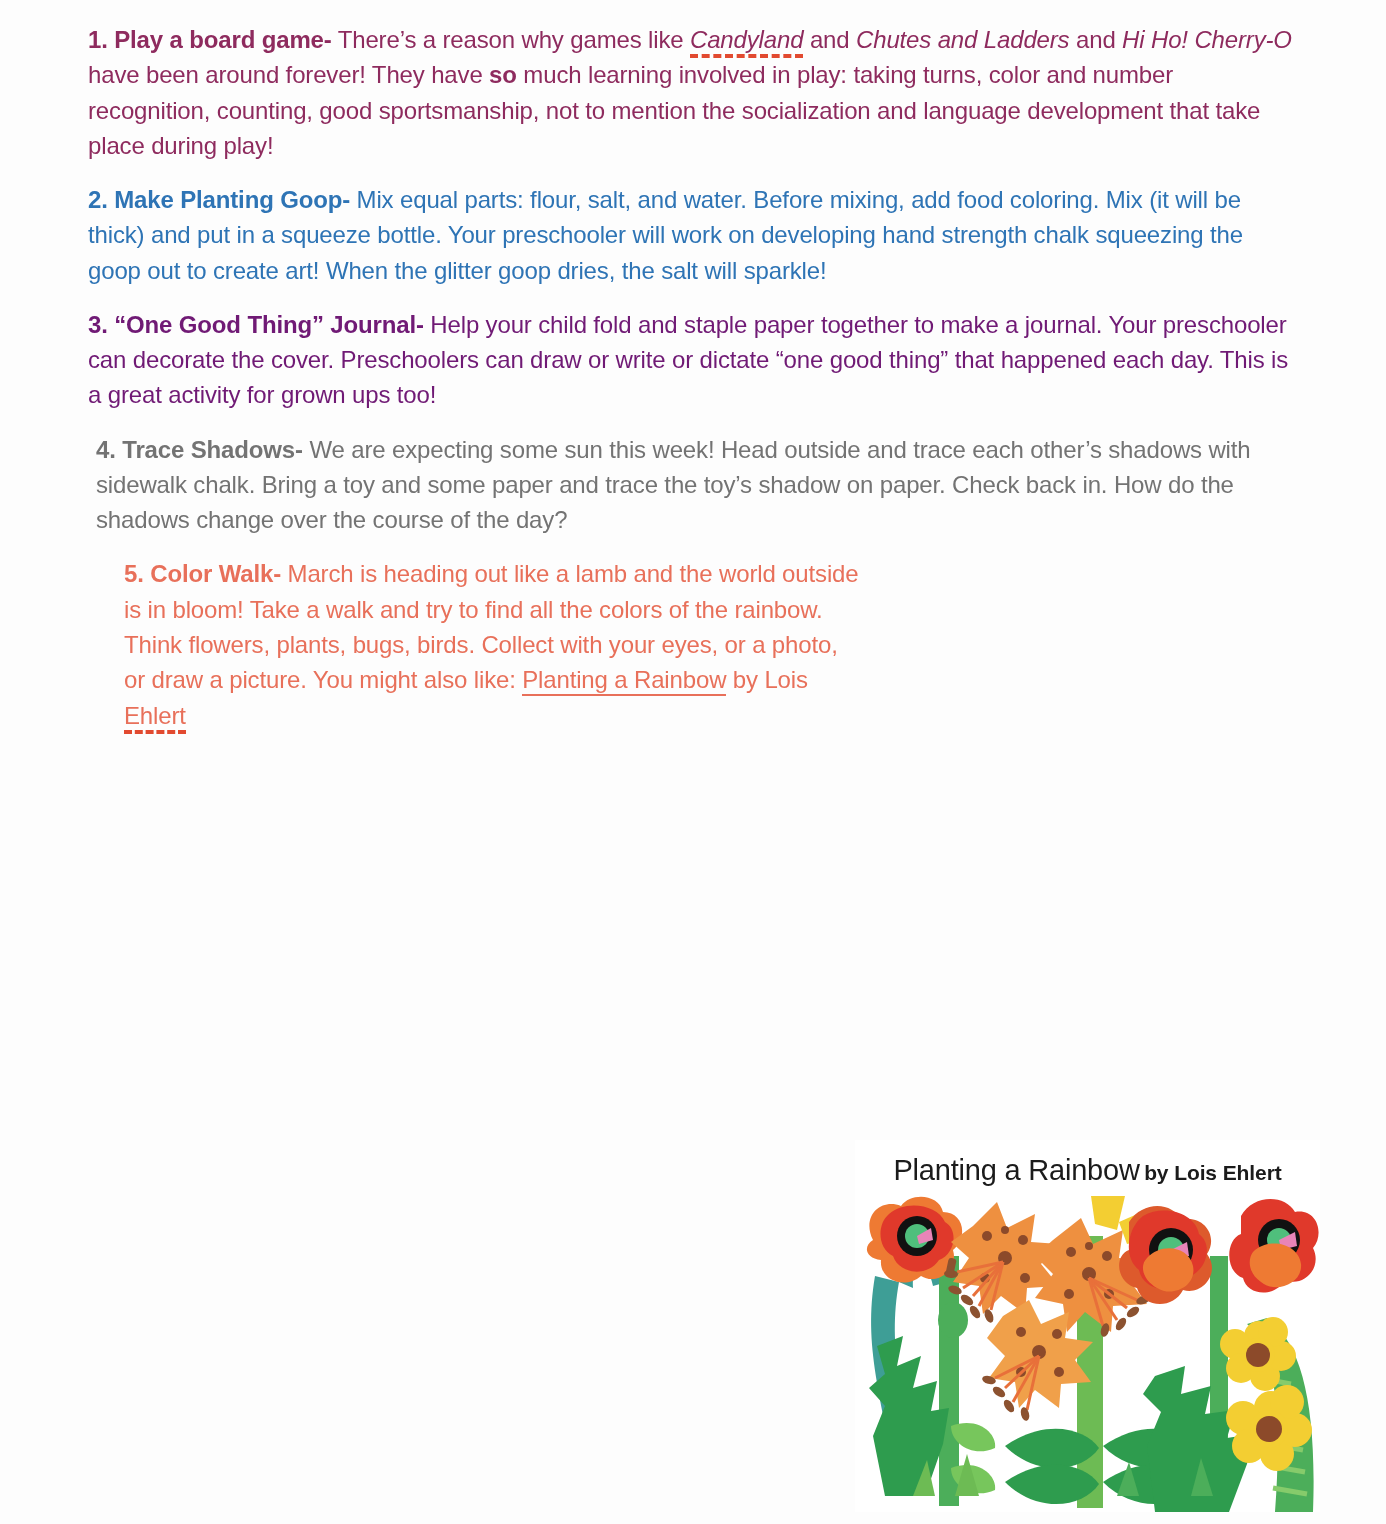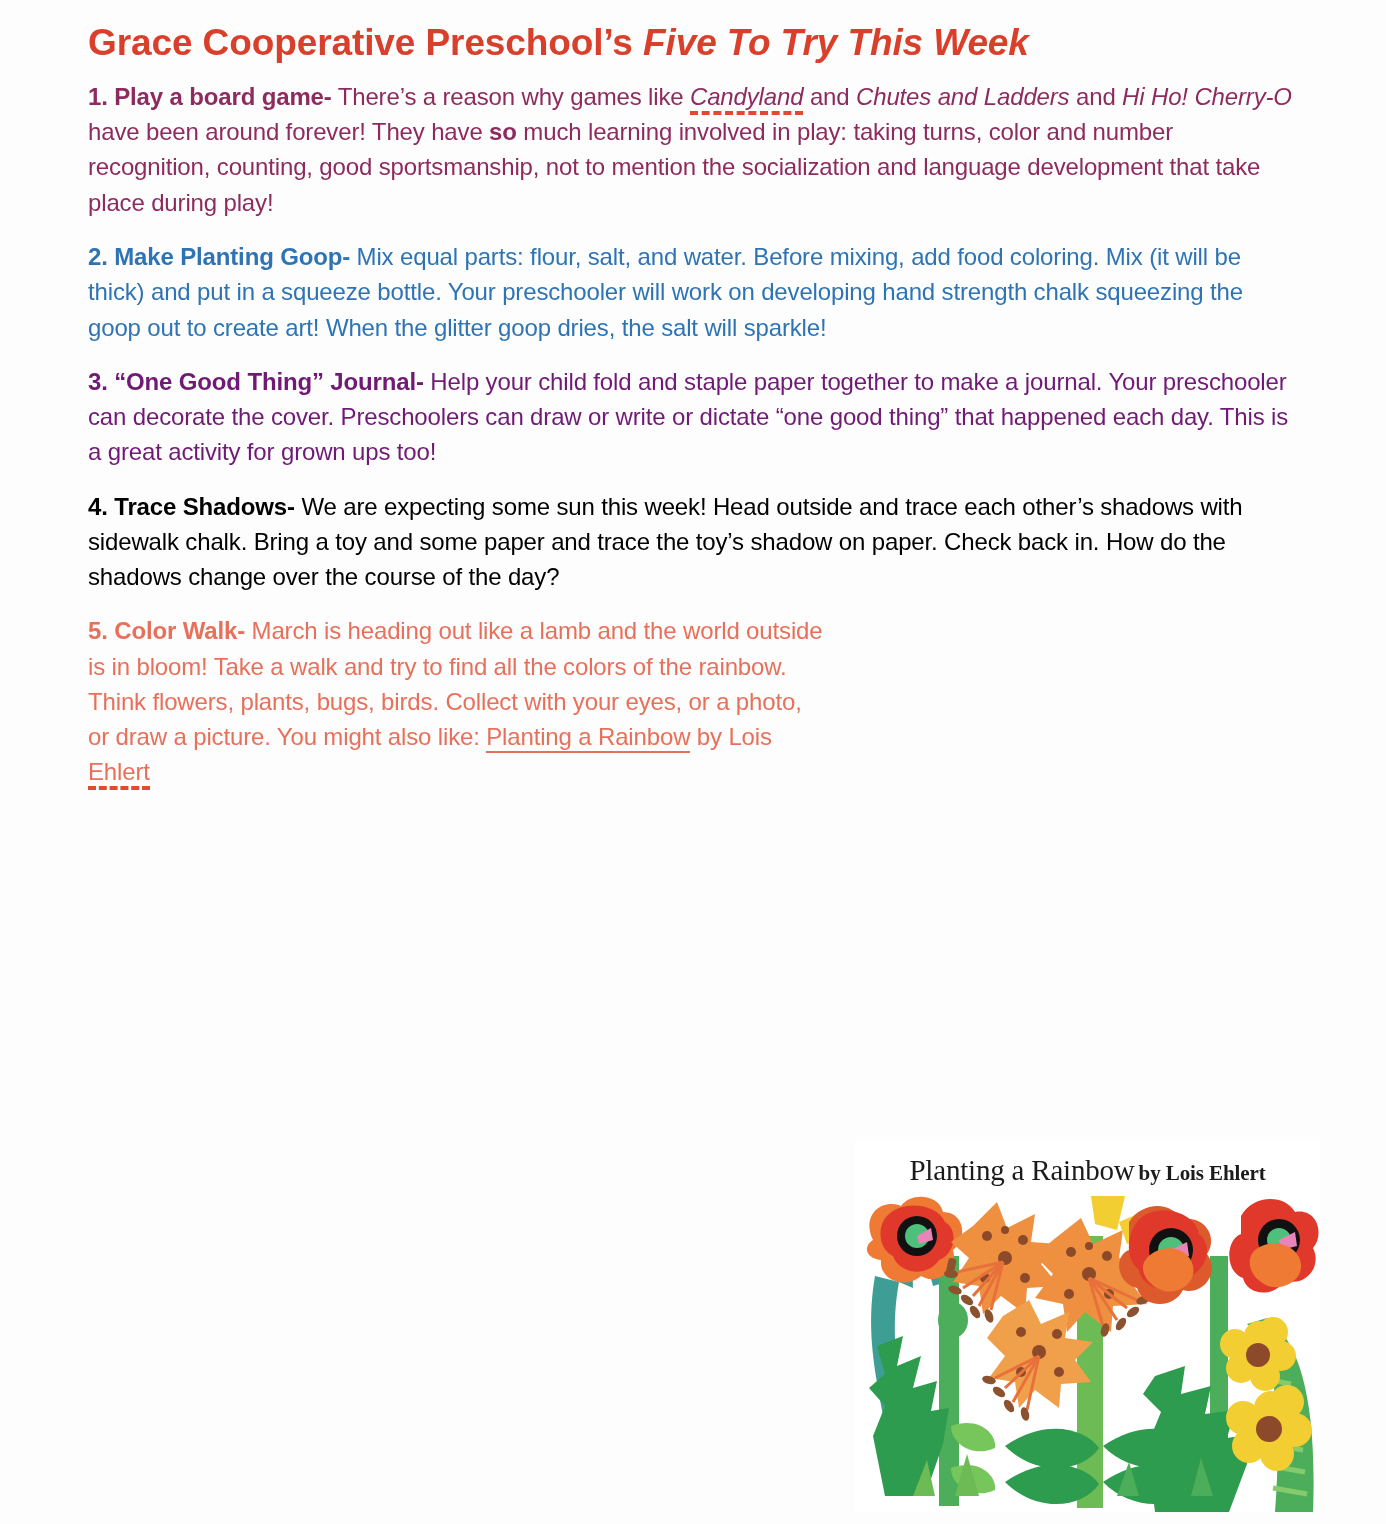--- a/index.html
+++ b/index.html
@@ -51,57 +51,58 @@
   .tip em {
     font-style: italic;
   }
   .tip b {
     font-weight: bold;
   }
 
   .tip-1 { color: #8E2B5E; }
   .tip-2 { color: #2E74B5; }
   .tip-3 { color: #701a75; margin-top: 8px; }
-  .tip-4 { color: #000000; }
+  .tip-4 { color: #737373; margin-left: 8px; }
   .tip-5 { color: #E8705A; }
 
   
   .spell {
     border-bottom: 4px dashed #E24A30;
     padding-bottom: 1px;
   }
   .ulink {
     border-bottom: 2px solid currentColor;
     padding-bottom: 1px;
   }
 
   
   .tip-5-wrap {
     position: relative;
     width: 740px;
+    margin-left: 36px;
   }
 
   
   .book {
     position: absolute;
     left: 855px;
     top: 1140px;
     width: 465px;
     height: 372px;
     background: #ffffff;
     overflow: hidden;
   }
   .book-title-row {
     position: absolute;
     top: 14px;
     left: 0;
     width: 465px;
     text-align: center;
     white-space: nowrap;
-    font-family: Liberation Serif, serif;
+    font-family: Liberation Sans, sans-serif;
     color: #1b1b1b;
   }
   .book-title-main {
     font-size: 29px;
     letter-spacing: -0.2px;
   }
   .book-title-by {
     font-size: 21px;
     font-weight: bold;
     letter-spacing: -0.1px;
@@ -112,23 +113,20 @@
     left: 0;
     width: 465px;
     height: 316px;
   }
 </style>
 </head>
 <body>
 
 <div id="page">
 
-  <h1 class="doc-title">
-    <span>Grace Cooperative Preschool’s </span><span class="title-bold-italic">Five To Try This Week</span>
-  </h1>
 
   <p class="tip tip-1">
     <span class="lead">1.</span><span class="lead"> Play a board game-</span><span> There’s a reason why games like </span><em class="spell">Candyland</em><span> and </span><em>Chutes and Ladders</em><span> and </span><em>Hi Ho! Cherry-O</em><span> have been around forever!  They have </span><b>so</b><span> much learning involved in play: taking turns, color and number recognition, counting, good sportsmanship, not to mention the socialization and language development that take place during play!</span>
   </p>
 
   <p class="tip tip-2">
     <span class="lead">2.</span><span class="lead"> Make Planting Goop-</span><span> Mix equal parts: flour, salt, and water.  Before mixing, add food coloring.  Mix (it will be thick) and put in a squeeze bottle.  Your preschooler will work on developing hand strength chalk squeezing the goop out to create art!  When the glitter goop dries, the salt will sparkle!</span>
   </p>
 
   <p class="tip tip-3">

